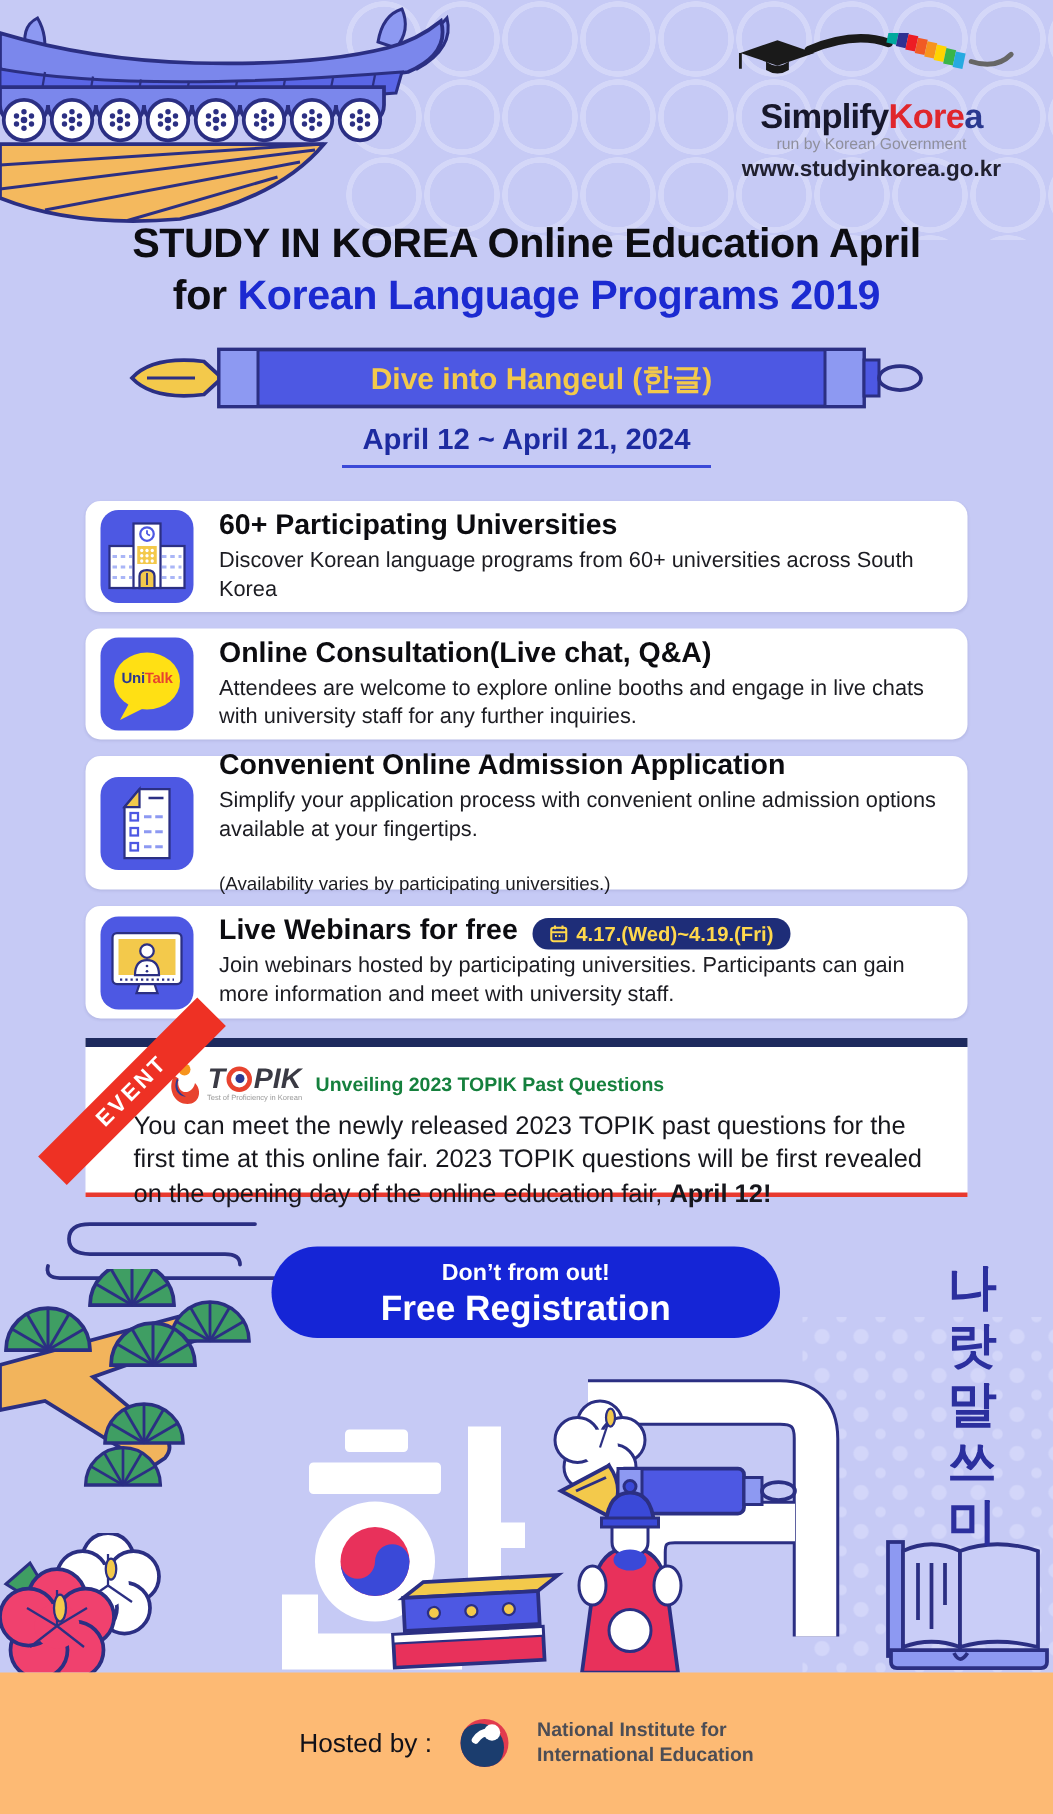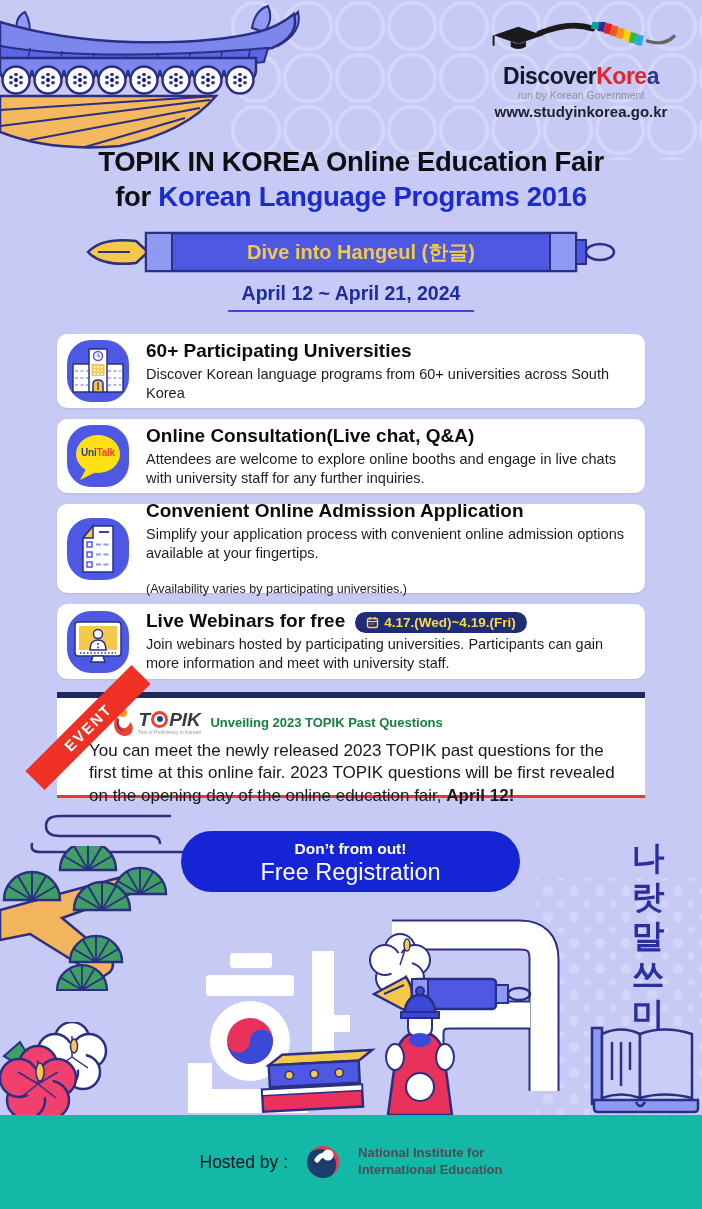--- a/index.html
+++ b/index.html
@@ -27,21 +27,21 @@
   .banner{position:absolute;left:84px;top:229px;width:534px;height:46px;z-index:4;}
   .banner-text{position:absolute;left:62px;top:4px;width:430px;height:38px;display:flex;
     align-items:center;justify-content:center;color:#f3c94b;font-size:20px;font-weight:800;}
   .date-wrap{position:absolute;top:282px;left:0;width:100%;text-align:center;z-index:4;}
   .date-wrap span{display:inline-block;border-bottom:2.5px solid #3b49d8;padding:0 14px 5px;
     font-size:19.5px;font-weight:800;color:#1d2ba0;}
   
   .card{position:absolute;left:57px;width:588px;background:#fff;border-radius:10px;
     display:flex;align-items:center;padding:0 14px 0 10px;box-sizing:border-box;z-index:4;
     box-shadow:0 1px 2px rgba(30,30,90,.10);}
-  .card-icon{width:62px;height:62px;border-radius:24px;background:#4d58e3;flex:0 0 auto;
+  .card-icon{width:62px;height:62px;border-radius:12px;background:#4d58e3;flex:0 0 auto;
     margin-right:17px;position:relative;}
   .card-text h3{margin:0 0 3px;font-size:19px;font-weight:800;color:#0c0c10;line-height:22px;}
   .card-text p{margin:0;font-size:14.5px;line-height:1.3;color:#1c1c22;}
   .card-text .note{font-size:12.5px;margin-top:18px;}
   .title-row{display:flex;align-items:center;gap:10px;}
   .badge{display:inline-flex;align-items:center;gap:5px;background:#1e2d78;color:#ffd84d;
     font-size:13.5px;font-weight:700;padding:3px 11px;border-radius:13px;white-space:nowrap;}
   .unitalk-label{position:absolute;left:0;top:22px;width:100%;text-align:center;
     font-size:10px;font-weight:800;letter-spacing:-.2px;}
   .unitalk-label .u{color:#2b3990;} .unitalk-label .t{color:#e8432f;}
@@ -61,26 +61,26 @@
     background:#2b3990;border-radius:50%;}
   .topik-caption{font-size:5px;color:#999;margin-top:1px;}
   .event-head h3{margin:0;font-size:13px;font-weight:800;color:#15803d;}
   .event-body{margin:0 20px 0 32px;font-size:17px;line-height:1.32;color:#17171d;}
   .event-body b{font-weight:800;}
   
   .cta{position:absolute;left:181px;top:831px;width:339px;height:61px;border-radius:31px;
     background:#1525d6;color:#fff;text-align:center;border:none;cursor:pointer;z-index:4;
     font-family:"Liberation Sans",sans-serif;}
   .cta .l1{font-size:15.5px;font-weight:700;margin-top:2px;}
-  .cta .l2{font-size:23.5px;font-weight:400;margin-top:1px;}
+  .cta .l2{font-size:23.5px;font-weight:700;margin-top:1px;}
   
   .vtext{position:absolute;left:622px;top:838px;width:52px;margin:0;padding:0;list-style:none;z-index:3;}
   .vtext li{font-size:33px;line-height:39px;font-weight:700;color:#2b2f9e;text-align:center;}
   
-  .footer{position:absolute;left:0;bottom:0;width:100%;height:94px;background:#14b8a6;z-index:5;
+  .footer{position:absolute;left:0;bottom:0;width:100%;height:94px;background:#fdba74;z-index:5;
     display:flex;align-items:center;justify-content:center;gap:13px;}
   .hosted{font-size:17.5px;color:#101018;}
   .org{font-size:13px;font-weight:700;color:#4c4d55;line-height:1.3;text-align:left;}
   .deco{position:absolute;z-index:1;}
 </style>
 </head>
 <body>
 
 <div id="canvas">
 
@@ -286,28 +286,28 @@
           <rect x="117" y="3" width="7" height="11" fill="#2e3192"></rect>
         <rect x="124" y="4" width="7" height="11" fill="#ed1c24"></rect>
           <rect x="131" y="5" width="7" height="11" fill="#f15a24"></rect>
         <rect x="138" y="6" width="7" height="11" fill="#f7941d"></rect>
           <rect x="145" y="7" width="7" height="11" fill="#ffd400"></rect>
         <rect x="152" y="8" width="7" height="11" fill="#39b54a"></rect>
           <rect x="159" y="9" width="7" height="11" fill="#27aae1"></rect>
       </g>
       <path d="M170,20 C182,24 191,22 198,15" fill="none" stroke="#666" stroke-width="3.5" stroke-linecap="round"></path>
     </svg>
-    <div class="brand"><span class="b1">Discover</span><span class="b2">Kore</span><span class="b3">a</span></div>
+    <div class="brand"><span class="b1">Simplify</span><span class="b2">Kore</span><span class="b3">a</span></div>
     <div class="tagline">run by Korean Government</div>
     <div class="url">www.studyinkorea.go.kr</div>
   </div>
 
   <div class="title">
-    <div>TOPIK IN KOREA Online Education Fair</div>
-    <div><span>for </span><span class="hl">Korean Language Programs 2016</span></div>
+    <div>STUDY IN KOREA Online Education April</div>
+    <div><span>for </span><span class="hl">Korean Language Programs 2019</span></div>
   </div>
 
   <div class="banner">
     <svg width="534" height="46" viewBox="0 0 534 46">
       <path d="M4,23 Q18,8 52,12 L64,23 L52,34 Q18,38 4,23 Z" fill="#f3c94b" stroke="#2b2f83" stroke-width="2.5"></path>
       <line x1="14" y1="23" x2="46" y2="23" stroke="#2b2f83" stroke-width="2"></line>
       <rect x="62" y="4" width="430" height="38" fill="#4d58e3" stroke="#2b2f83" stroke-width="2.5"></rect>
       <rect x="62" y="4" width="26" height="38" fill="#8d99f2" stroke="#2b2f83" stroke-width="2"></rect>
       <rect x="466" y="4" width="26" height="38" fill="#8d99f2" stroke="#2b2f83" stroke-width="2"></rect>
       <rect x="492" y="11" width="10" height="24" fill="#4d58e3" stroke="#2b2f83" stroke-width="2"></rect>

